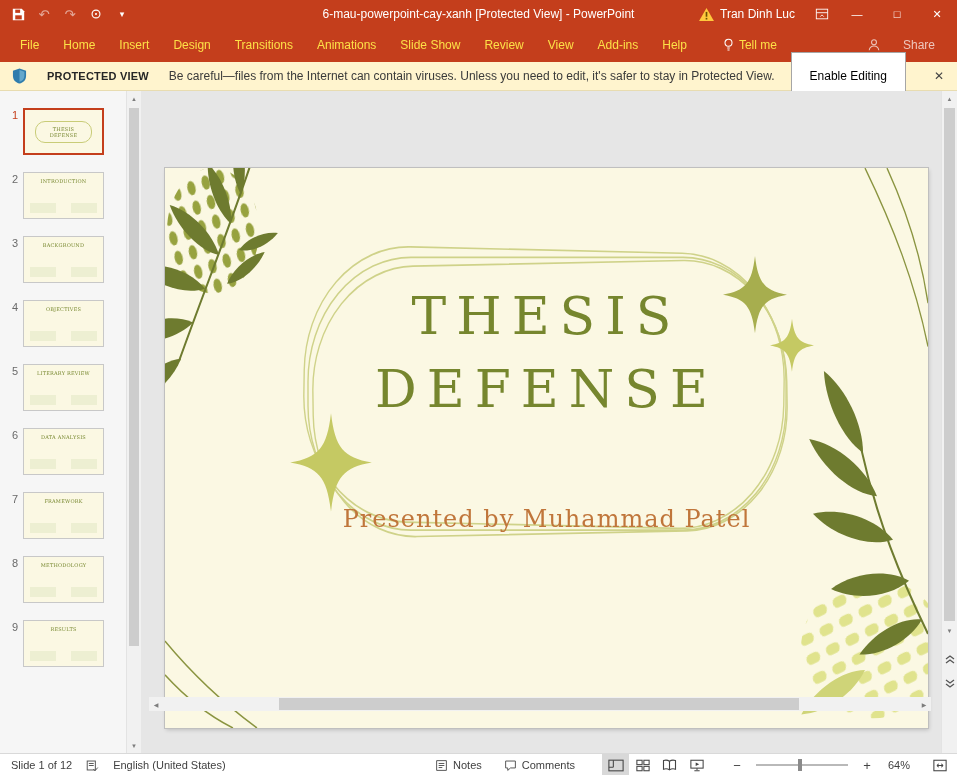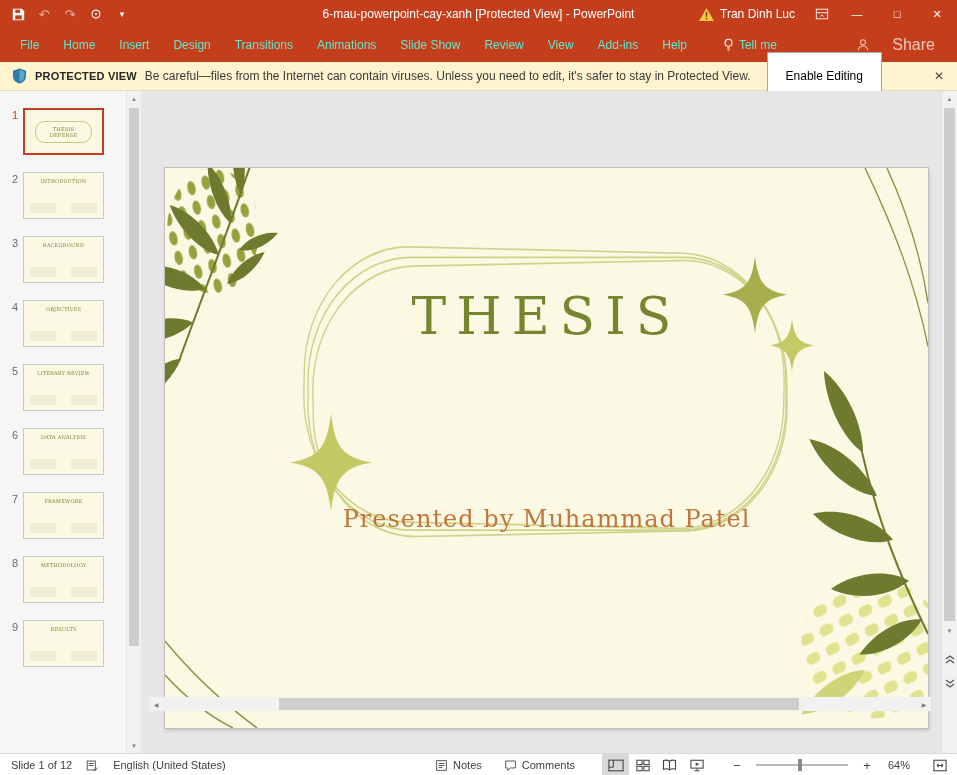--- a/index.html
+++ b/index.html
@@ -13,29 +13,29 @@
   .dim { opacity:.55; }
   .caret { font-size:9px; }
   .tb-title { position:absolute; left:0; right:0; top:0; height:28px; display:flex; align-items:center; justify-content:center; font-size:12px; color:#fff; pointer-events:none; }
   .tb-right { margin-left:auto; display:flex; align-items:center; height:28px; z-index:2; }
   .user-chip { display:flex; align-items:center; gap:6px; font-size:12px; padding:0 12px; }
   .grid-btn { width:30px; height:28px; display:flex; align-items:center; justify-content:center; }
   .winbtn { width:40px; height:28px; display:flex; align-items:center; justify-content:center; font-size:11px; }
 
   
   .ribbon { height:34px; background:#C43E1C; display:flex; align-items:center; padding:0 8px; }
-  .rtab { color:#5eead4; font-size:12px; padding:9px 12px; display:flex; align-items:center; gap:5px; white-space:nowrap; }
+  .rtab { color:#fde047; font-size:12px; padding:9px 12px; display:flex; align-items:center; gap:5px; white-space:nowrap; }
   .rtab .bulb { display:none; align-items:center; }
   .rtab.has-icon { margin-left:12px; }
   .rtab.has-icon .bulb { display:inline-flex; }
-  .share { margin-left:auto; display:flex; align-items:center; gap:22px; color:rgba(255,255,255,.7); font-size:16px; padding-right:14px; }
+  .share { margin-left:auto; display:flex; align-items:center; gap:22px; color:rgba(255,255,255,.7); font-size:12px; padding-right:14px; }
 
   
   .pvbar { height:29px; background:#FFF4CE; display:flex; align-items:center; padding-left:12px; font-size:12px; color:#262626; position:relative; border-bottom:1px solid #E8DCB0; }
-  .pv-label { font-weight:bold; font-size:11px; margin:0 8px; letter-spacing:.2px; }
+  .pv-label { font-weight:bold; font-size:11px; margin:0 20px; letter-spacing:.2px; }
   .pv-msg { color:#3a3a3a; }
   .pv-btn { margin-left:16px; background:#fff; border:1px solid #A6A6A6; font-size:12px; padding:16px 18px; font-family:inherit; }
   .pv-close { position:absolute; right:8px; width:20px; text-align:center; font-size:12px; color:#444; }
 
   
   .workspace { position:absolute; top:91px; left:0; right:0; height:662px; background:#E6E6E6; }
 
   .thumbs { position:absolute; left:0; top:0; bottom:0; width:126px; background:#F6F6F6; overflow:hidden; padding-top:17px; }
   .thumb-row { display:flex; padding-left:2px; margin-bottom:17px; }
   .thumb-num { width:16px; text-align:right; margin-right:5px; font-size:11px; color:#6a6a6a; padding-top:1px; }
@@ -342,20 +342,21 @@
         </g>
         <use href="#leaf" transform="translate(700,416) rotate(-120) scale(1.6)" fill="#CFD478"></use>
 
         <use href="#spark" transform="translate(166,244) scale(1.02)" fill="#C5C963"></use>
         <use href="#spark" transform="translate(590,105) scale(0.8)" fill="#A7AE4E"></use>
         <use href="#spark" transform="translate(627,147) scale(0.55)" fill="#C5C963"></use>
       </svg>
 
       <div class="slide-title">
         <div>THESIS</div>
+        <div>DEFENSE</div>
       </div>
       <div class="slide-subtitle">Presented by Muhammad Patel</div>
     </div>
 
     <div class="hsb">
       <div class="sb-arrow left-a">◀</div>
       <div class="sb-thumb"></div>
       <div class="sb-arrow right-a">▶</div>
     </div>
   </div>

